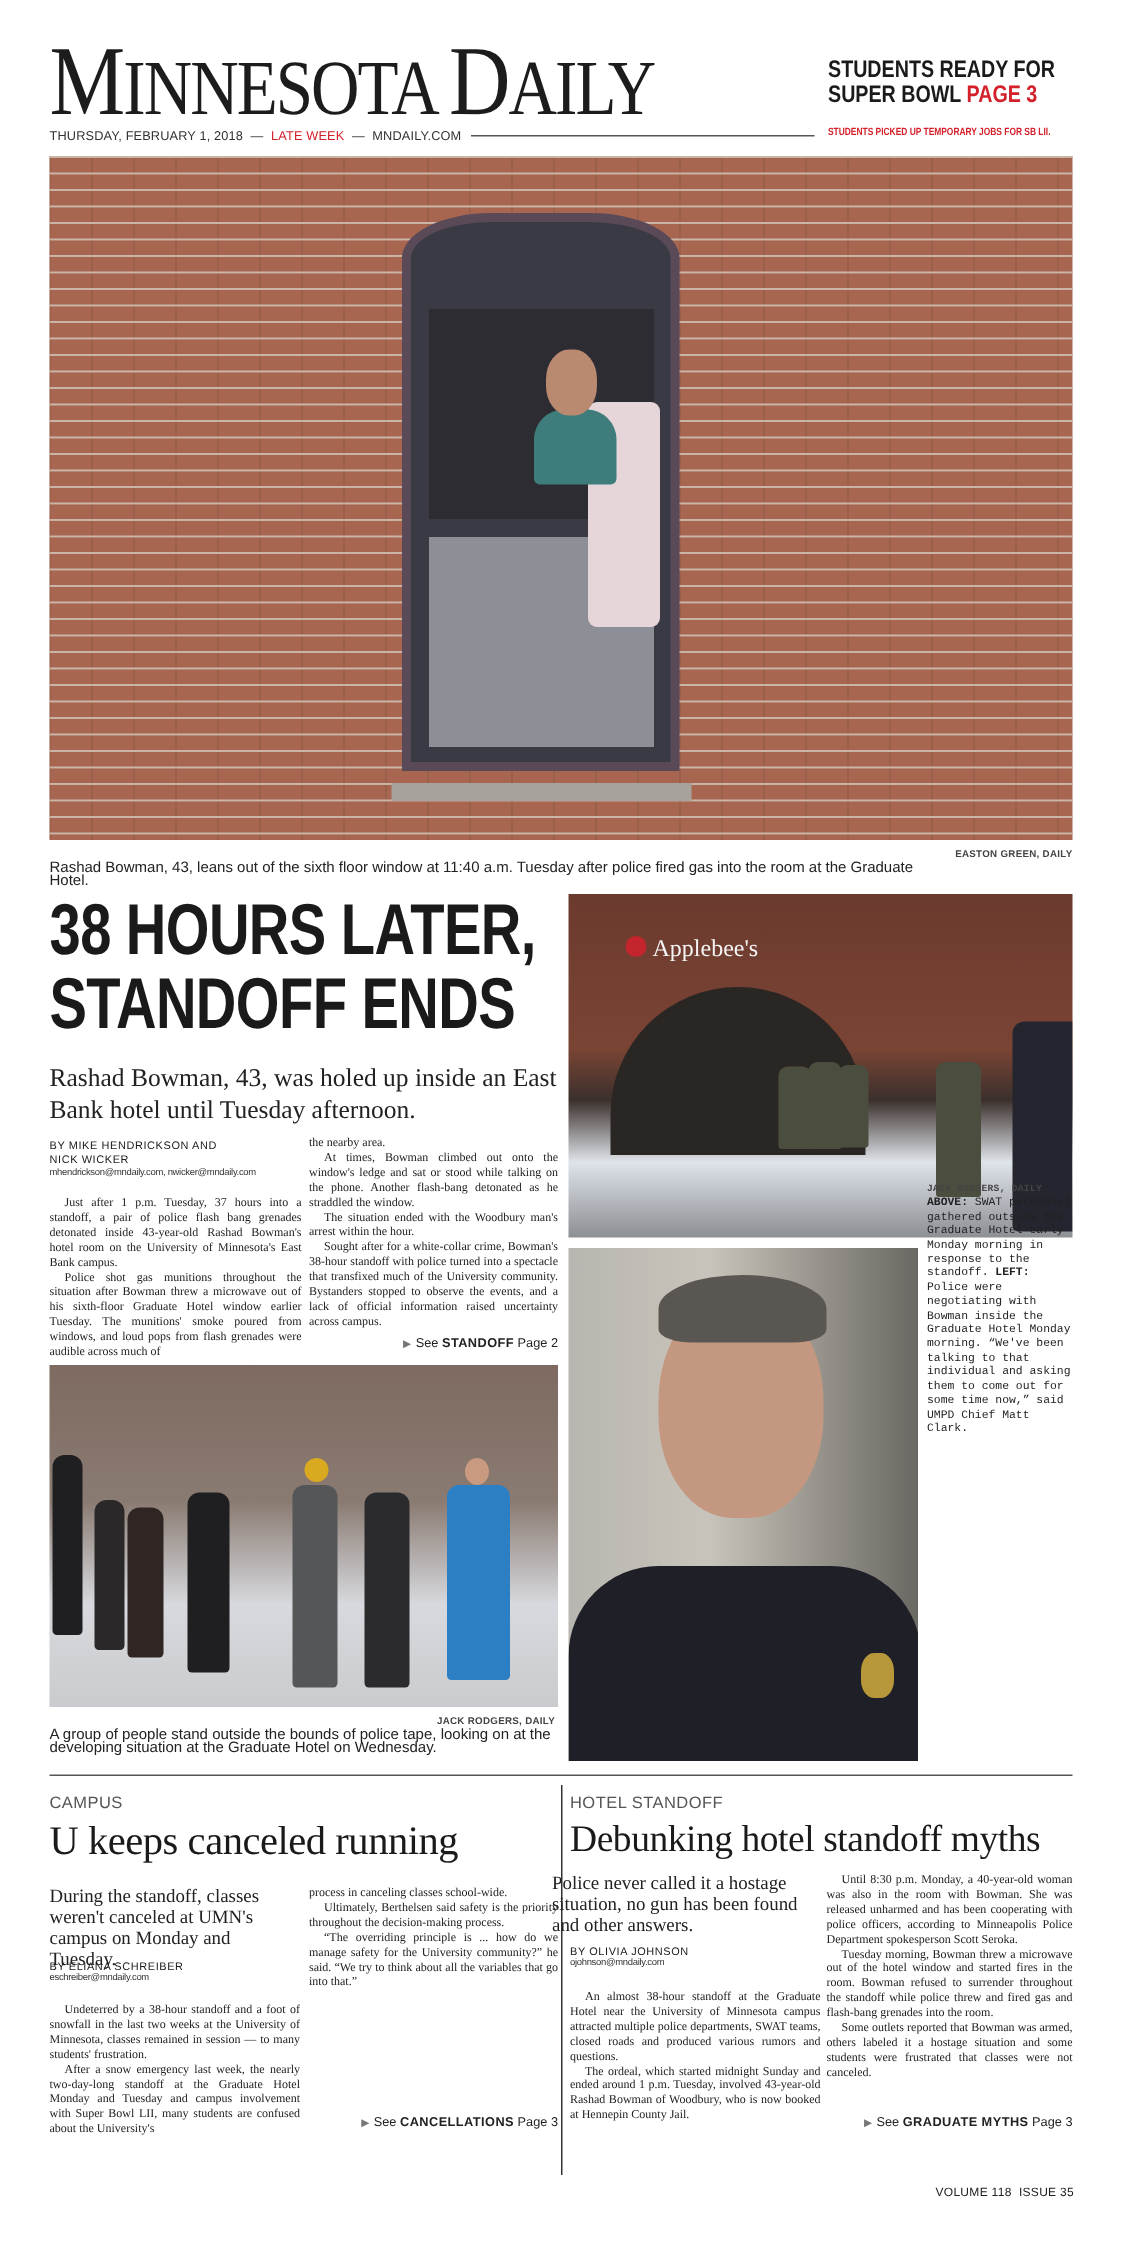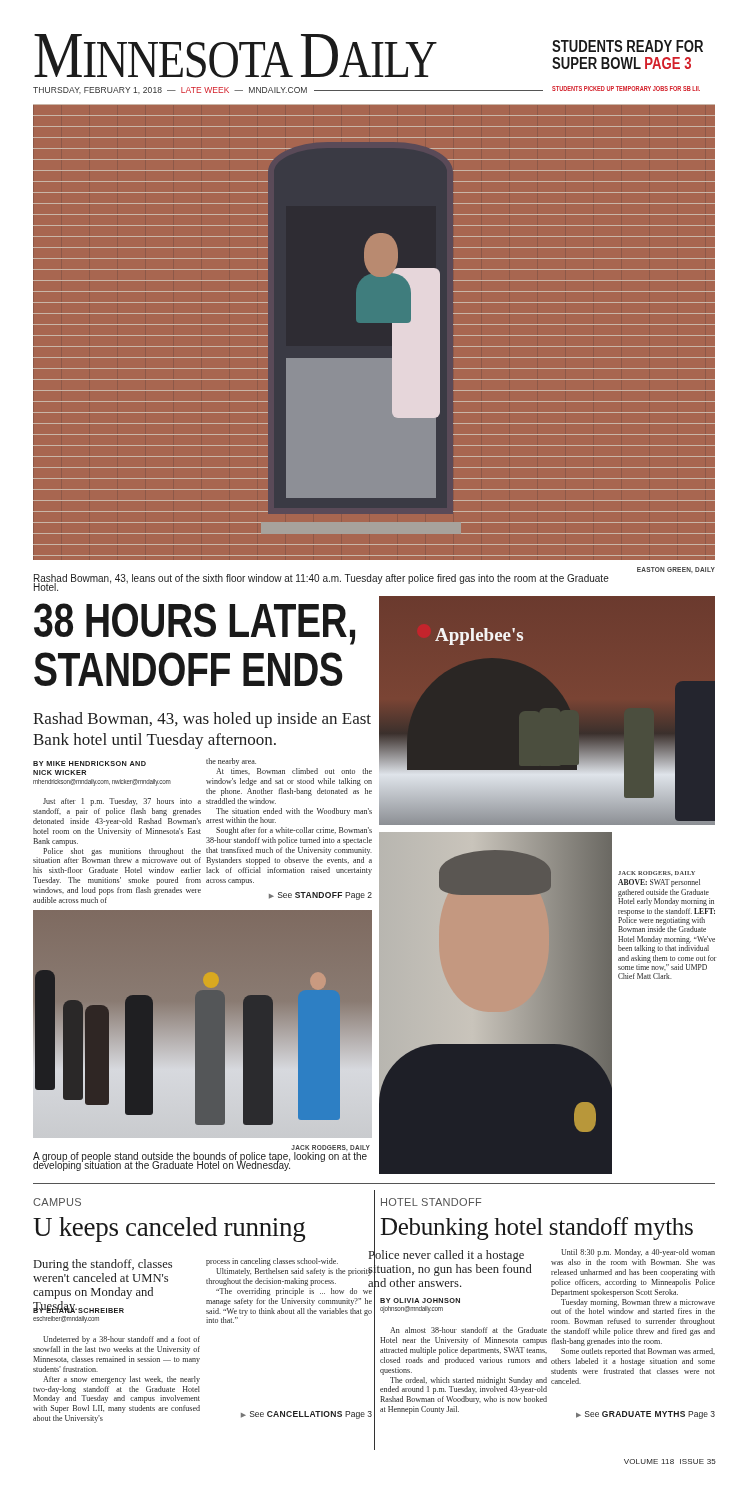--- a/index.html
+++ b/index.html
@@ -28,21 +28,21 @@
     background-size: 28px 11px, 28px 22px; }
   .window-frame { position: absolute; left: 235px; top: 38px; width: 185px; height: 372px; background: #3a3a44; border-radius: 60px 60px 0 0 / 30px 30px 0 0; border: 6px solid #5a4a58; }
   .window-upper { position: absolute; left: 12px; top: 58px; width: 150px; height: 140px; background: #2e2c33; }
   .window-lower { position: absolute; left: 12px; top: 210px; width: 150px; height: 140px; background: #8d8f96; }
   .man-head { position: absolute; left: 90px; top: 85px; width: 34px; height: 44px; background: #b98a70; border-radius: 45%; }
   .man-shirt { position: absolute; left: 82px; top: 125px; width: 55px; height: 50px; background: #3f7d7d; border-radius: 20px 20px 4px 4px; }
   .curtain { position: absolute; left: 118px; top: 120px; width: 48px; height: 150px; background: #e6d6da; border-radius: 6px; }
   .sill { position: absolute; left: 228px; top: 418px; width: 200px; height: 12px; background: #a7a29c; }
 
   .applebees-photo { background: linear-gradient(180deg, #6b3a2e 0%, #7a4434 45%, #3b302c 60%, #dfe4ea 78%, #8c8f94 100%); }
-  .applebees-logo { position: absolute; left: 40px; top: 28px; font-family: "Liberation Serif", serif; font-size: 19px; color: #f4f4f4; font-weight: bold; }
+  .applebees-logo { position: absolute; left: 40px; top: 28px; font-family: "Liberation Serif", serif; font-size: 16px; color: #f4f4f4; }
   .applebees-apple { position: absolute; left: 38px; top: 28px; width: 14px; height: 14px; background: #c4242c; border-radius: 50%; }
   .arch { position: absolute; left: 28px; top: 62px; width: 170px; height: 112px; background: #2a2624; border-radius: 85px 85px 0 0; }
   .swat { position: absolute; background: #4b4e3e; border-radius: 6px 6px 2px 2px; }
   .van { position: absolute; right: 0; top: 85px; width: 40px; height: 140px; background: #24252e; border-radius: 8px 0 0 4px; }
 
   .crowd-photo { background: linear-gradient(180deg, #7e6a60 0%, #8a7b72 40%, #d7d9de 70%, #c9cbce 100%); }
   .person { position: absolute; border-radius: 8px 8px 3px 3px; }
   .person-head { position: absolute; border-radius: 50%; }
 
   .chief-photo { background: linear-gradient(90deg, #b8b6b0 0%, #c9c4bb 40%, #6a6862 100%); }
@@ -50,29 +50,29 @@
   .chief-face { position: absolute; left: 60px; top: 30px; width: 110px; height: 150px; background: #c49880; border-radius: 48% 48% 45% 45%; }
   .chief-hair { position: absolute; left: 60px; top: 18px; width: 112px; height: 45px; background: #5a5652; border-radius: 50% 50% 20% 20%; }
   .chief-badge { position: absolute; left: 195px; top: 270px; width: 22px; height: 30px; background: #b8973a; border-radius: 40%; }
 
   .credit { font-family: "Liberation Sans", sans-serif; font-weight: bold; font-size: 6.5px; color: #444; text-align: right; letter-spacing: 0.2px; }
   .caption { font-family: "Liberation Sans", sans-serif; font-size: 10px; line-height: 8.6px; color: #222; }
 
   
   .lead-headline { left: 33px; top: 596px; width: 345px; font-family: "Liberation Sans", sans-serif; font-weight: bold; font-size: 48px; line-height: 49px; letter-spacing: -0.5px; color: #1a1a1a; transform: scaleX(0.78); transform-origin: left top; white-space: nowrap; }
   .lead-deck { left: 33px; top: 708px; width: 340px; font-family: "Liberation Serif", serif; font-size: 17px; line-height: 21px; color: #222; }
-  .byline { font-family: "Liberation Sans", sans-serif; font-weight: bold; font-size: 7.3px; line-height: 9px; letter-spacing: 0.4px; color: #1a1a1a; }
+  .byline { font-family: "Liberation Sans", sans-serif; font-weight: normal; font-size: 7.3px; line-height: 9px; letter-spacing: 0.4px; color: #1a1a1a; }
   .email { font-family: "Liberation Sans", sans-serif; font-size: 6.3px; color: #333; letter-spacing: -0.2px; }
   .body-text { font-family: "Liberation Serif", serif; font-size: 8px; line-height: 9.9px; color: #222; text-align: justify; }
   .body-text p { text-indent: 10px; }
   .jump { font-family: "Liberation Sans", sans-serif; font-size: 8.5px; color: #222; text-align: right; }
   .jump b { font-weight: bold; letter-spacing: 0.3px; }
   .jump .tri { color: #777; font-size: 7px; margin-right: 3px; }
 
-  .side-caption { left: 618px; top: 868px; width: 100px; font-family: Liberation Serif, serif; font-size: 7.6px; line-height: 9.4px; color: #222; }
+  .side-caption { left: 618px; top: 788px; width: 100px; font-family: Liberation Mono, monospace; font-size: 7.6px; line-height: 9.4px; color: #222; }
   .side-caption .cred { font-weight: bold; font-size: 6.4px; color: #444; display: block; margin-bottom: 1px; letter-spacing: 0.2px; }
   .side-caption b { font-weight: bold; }
 
   
   .section-rule { left: 33px; top: 1183px; width: 682px; height: 1px; background: #555; }
   .col-divider { left: 374px; top: 1190px; width: 1px; height: 260px; background: #333; }
   .kicker { font-family: "Liberation Sans", sans-serif; font-size: 11px; color: #555; letter-spacing: 0.3px; }
   .b-headline { font-family: "Liberation Serif", serif; font-size: 27px; line-height: 30px; color: #1a1a1a; white-space: nowrap; letter-spacing: -0.3px; }
   .b-deck { font-family: "Liberation Serif", serif; font-size: 12.6px; line-height: 14px; color: #222; }
 

